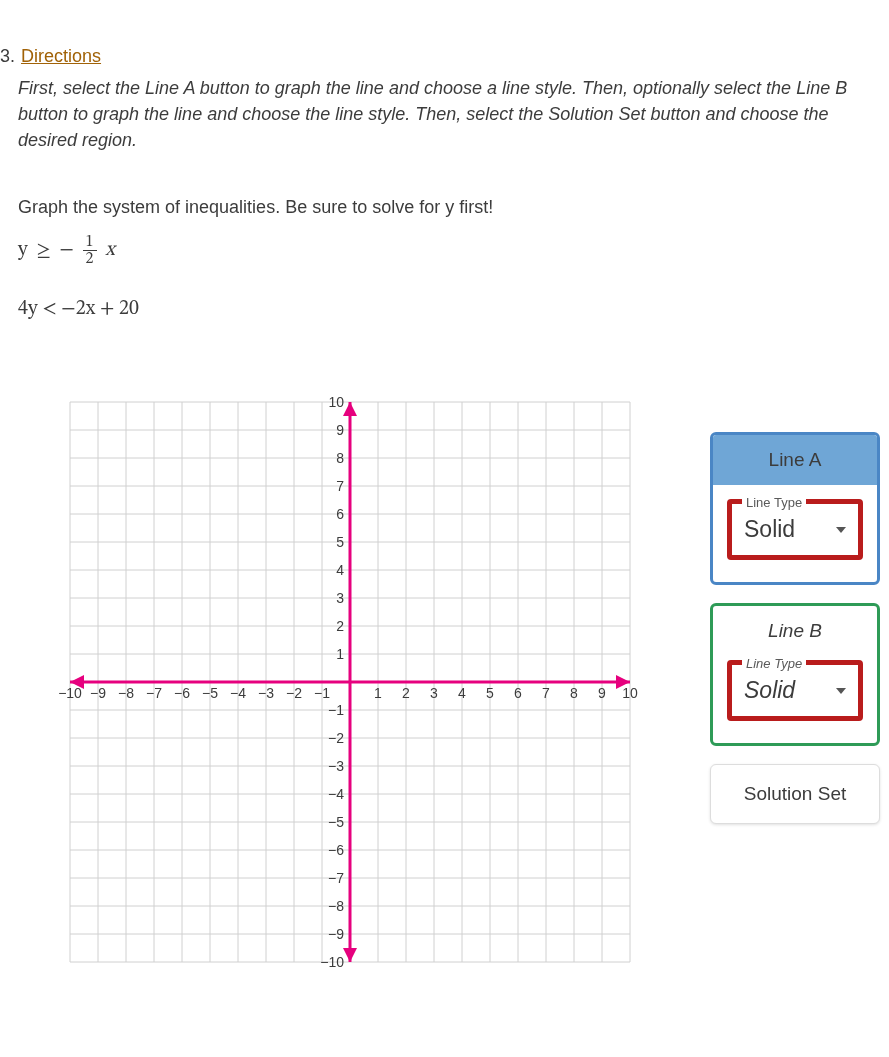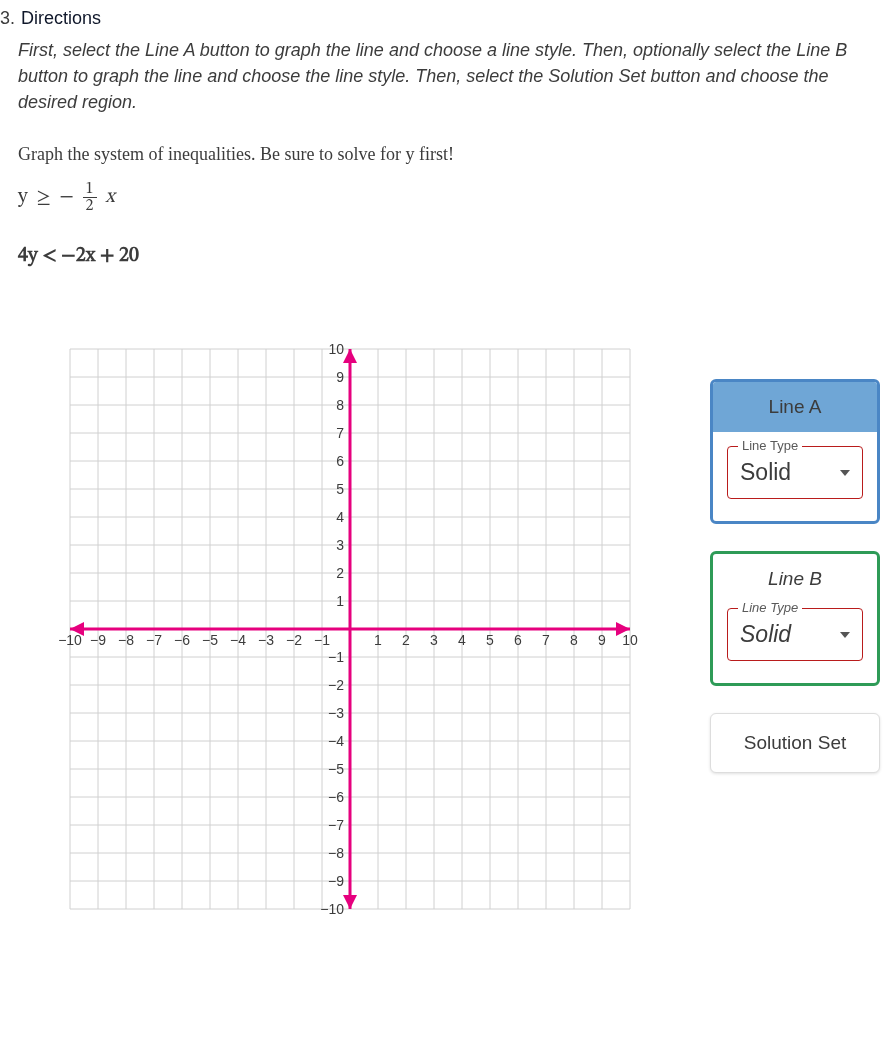--- a/index.html
+++ b/index.html
@@ -17,33 +17,34 @@
     .header-line {
       display: flex;
       align-items: baseline;
       margin-bottom: 8px;
     }
     .qnum {
       padding-right: 6px;
       padding-left: 0;
     }
     .directions-link {
-      color: #0f172a;
+      text-decoration: underline;
+      color: #a16207;
       cursor: pointer;
+      margin-top: 38px;
     }
     .directions-body {
       font-style: italic;
       line-height: 1.45;
       padding: 0 8px 0 18px;
-      margin-bottom: 29px;
+      margin-bottom: 44px;
     }
     .prompt {
       padding: 0 4px 0 18px;
       margin-bottom: 16px;
-      font-family: Liberation Serif, serif;
     }
     .math {
       font-family: "Cambria Math", "STIX Two Math", "Latin Modern Math", serif;
       padding-left: 18px;
       margin-bottom: 30px;
       font-size: 20px;
     }
     .math .frac {
       display: inline-flex;
       flex-direction: column;
@@ -72,21 +73,21 @@
       width: 600px;
       height: 600px;
     }
     .graph-svg {
       width: 100%;
       height: 100%;
     }
     .controls {
       display: flex;
       flex-direction: column;
-      gap: 27px;
+      gap: 18px;
       width: 170px;
       margin-top: 50px;
     }
     .control-card {
       border-radius: 6px;
       padding: 14px 12px 16px 12px;
       background: #fff;
     }
     .card-linea {
       border: 3px solid #4a86c5;
@@ -118,21 +119,21 @@
     .card-solution {
       border: 1px solid #ddd;
       box-shadow: 0 1px 3px rgba(0,0,0,0.12);
       text-align: center;
       padding: 18px 19px;
       font-weight: 500;
       font-size: 19px;
       cursor: pointer;
     }
     .fieldset {
-      border: 1px solid #b91c1c;
+      border: 5px solid #b91c1c;
       border-radius: 4px;
       padding: 10px 10px;
       position: relative;
       margin: 0 2px;
     }
     .fieldset .legend {
       position: absolute;
       top: -9px;
       left: 10px;
       background: #fff;
@@ -188,21 +189,21 @@
   <span>y</span>
   <span style="margin:0 4px;">≥</span>
   <span>−</span>
   <span class="frac">
     <span class="num">1</span>
     <span class="den">2</span>
   </span>
   <span style="font-style:italic;">x</span>
 </div>
 
-<div class="math" style="font-style:italic;font-weight:bold;">
+<div class="math" style="font-style:italic;">
   <span style="font-style:normal;">4y &lt; −2x + 20</span>
 </div>
 
 <div class="main-row">
   <div class="graph-wrap">
     <svg class="graph-svg" viewBox="0 0 600 600">
       <g id="grid">
           <line x1="20" x2="20" y1="580" y2="20" class="grid-line"></line>
           <line x1="48" x2="48" y1="580" y2="20" class="grid-line"></line>
           <line x1="76" x2="76" y1="580" y2="20" class="grid-line"></line>

